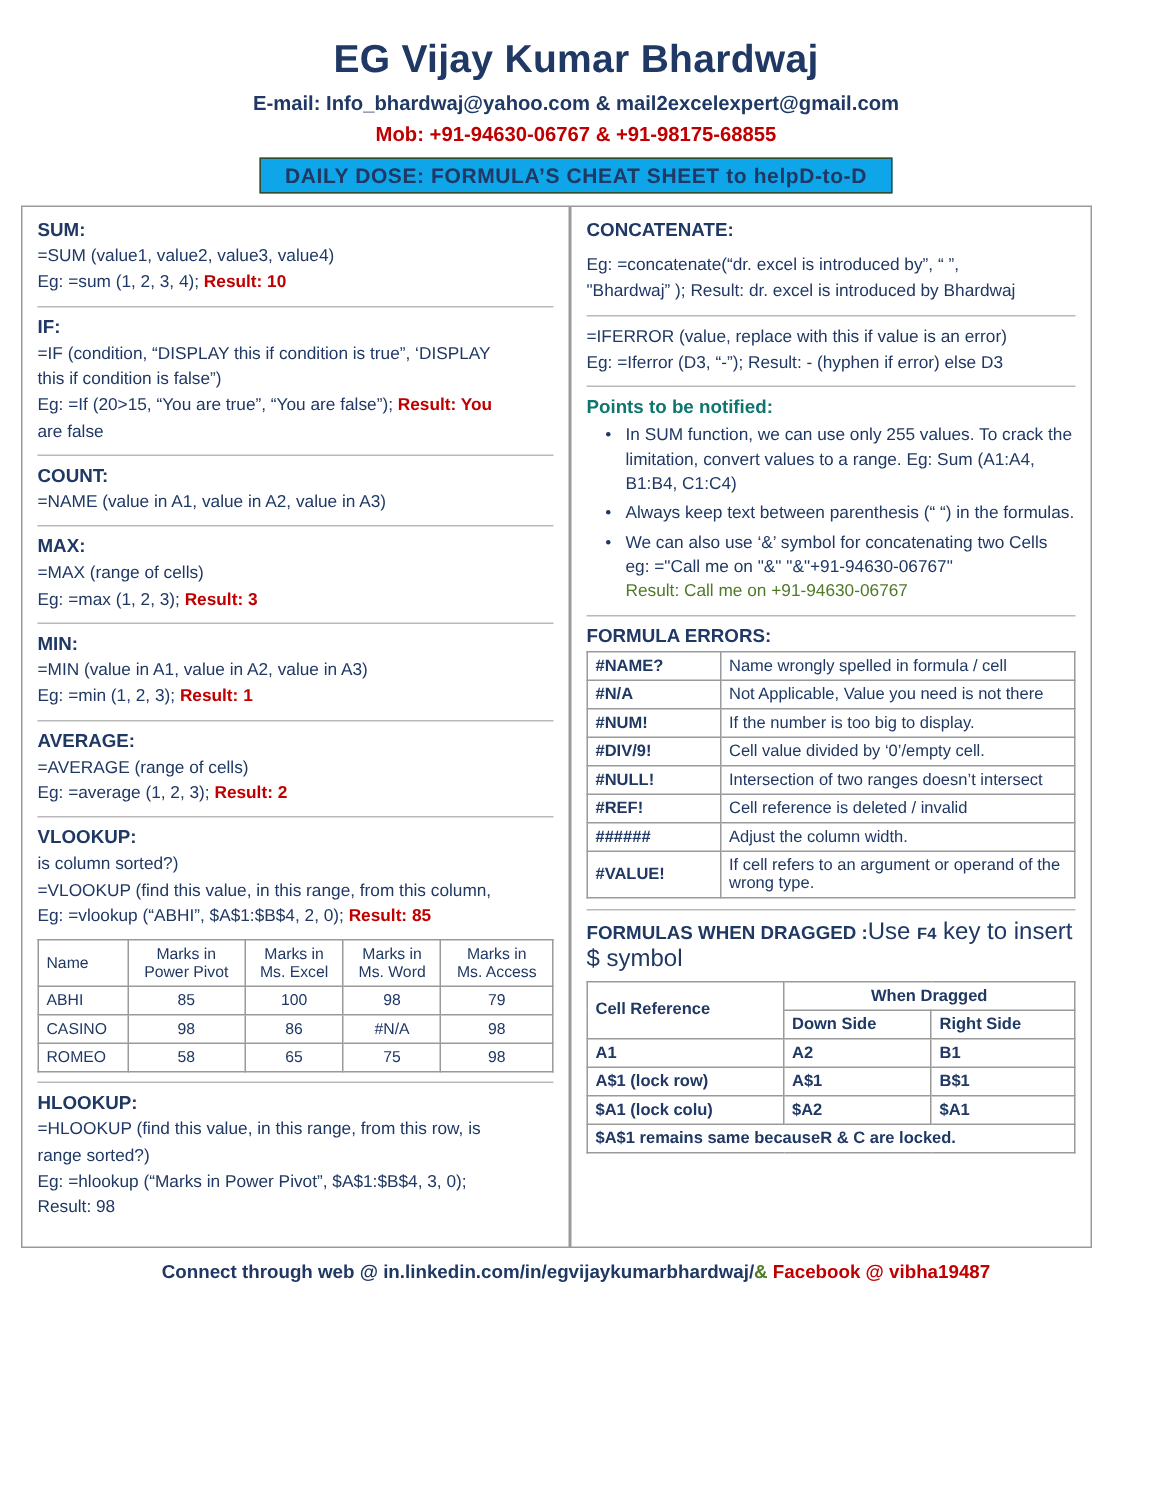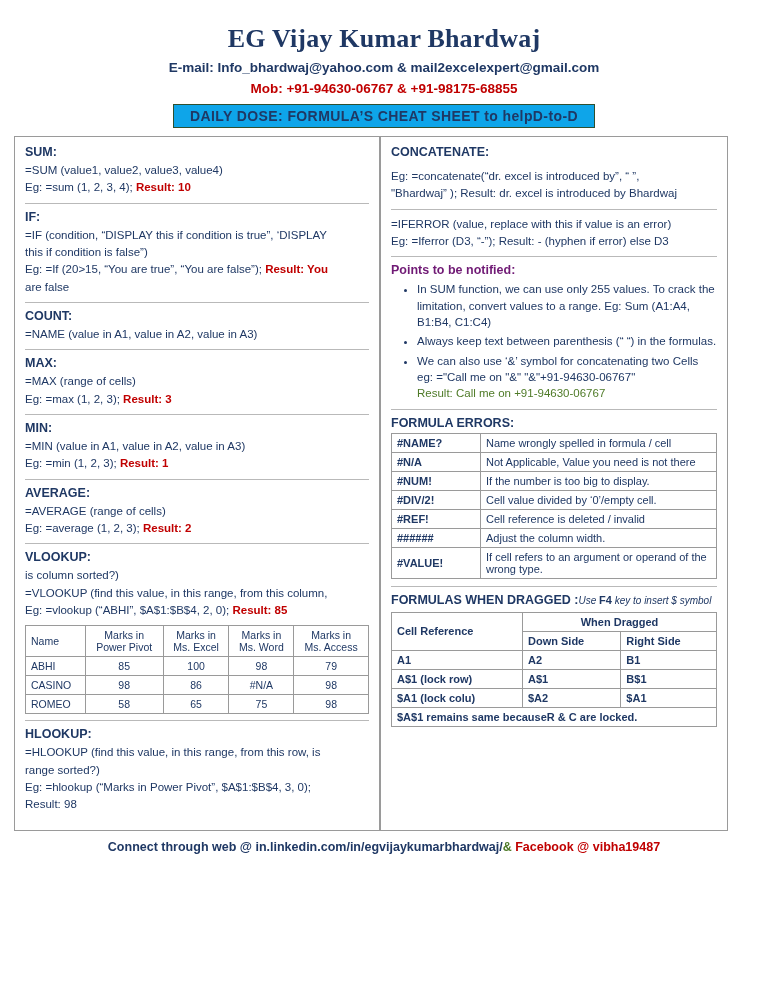--- a/index.html
+++ b/index.html
@@ -22,21 +22,20 @@
     padding: 16px 14px 6px 14px;
   }
   
   .hdr-title {
     text-align: center;
     color: #1f3864;
     font-weight: bold;
     font-size: 26px;
     letter-spacing: .2px;
     margin: 8px 0 6px 0;
-    font-family: Liberation Serif, serif;
   }
   .hdr-email {
     text-align: center;
     color: #1f3864;
     font-weight: bold;
     font-size: 13.5px;
     margin-bottom: 6px;
   }
   .hdr-mob {
     text-align: center;
@@ -87,21 +86,21 @@
     margin-bottom: 1px;
   }
   .line .res { color: #c00000; font-weight: bold; }
   .rule {
     border: 0;
     border-top: 1px solid #b9b9b9;
     margin: 6px 0 6px 0;
   }
   
   .pts-title {
-    color: #701a75;
+    color: #0f766e;
     font-weight: bold;
     font-size: 12.5px;
     margin-bottom: 4px;
   }
   ul.pts {
     margin: 0 0 0 4px;
     padding-left: 22px;
     color: #1f3864;
     font-size: 11.5px;
     line-height: 1.42;
@@ -130,22 +129,21 @@
   .tbl-drag .hdr-center { text-align: center; font-weight: bold; }
   .tbl-drag .sub { font-weight: bold; }
   .fd-title {
     color: #1f3864;
     font-weight: bold;
     font-size: 12.5px;
     margin: 4px 0 5px 0;
   }
   .fd-title .small {
     font-weight: normal;
-    font-size: 10px;
-    font-style: italic;
+    font-size: 16px;
   }
   .fd-title .f4 { font-weight: bold; font-size: 11px; }
   
   .footer {
     text-align: center;
     font-size: 12.5px;
     font-weight: bold;
     color: #1f3864;
     margin-top: 9px;
   }
@@ -319,22 +317,26 @@
             </tr>
             <tr>
               <td class="code">#N/A</td>
               <td>Not Applicable, Value you need is not there</td>
             </tr>
             <tr>
               <td class="code">#NUM!</td>
               <td>If the number is too big to display.</td>
             </tr>
             <tr>
-              <td class="code">#DIV/2!</td>
+              <td class="code">#DIV/9!</td>
               <td>Cell value divided by ‘0’/empty cell.</td>
+            </tr>
+            <tr>
+              <td class="code">#NULL!</td>
+              <td>Intersection of two ranges doesn’t intersect</td>
             </tr>
             <tr>
               <td class="code">#REF!</td>
               <td>Cell reference is deleted / invalid</td>
             </tr>
             <tr>
               <td class="code">######</td>
               <td>Adjust the column width.</td>
             </tr>
             <tr>

